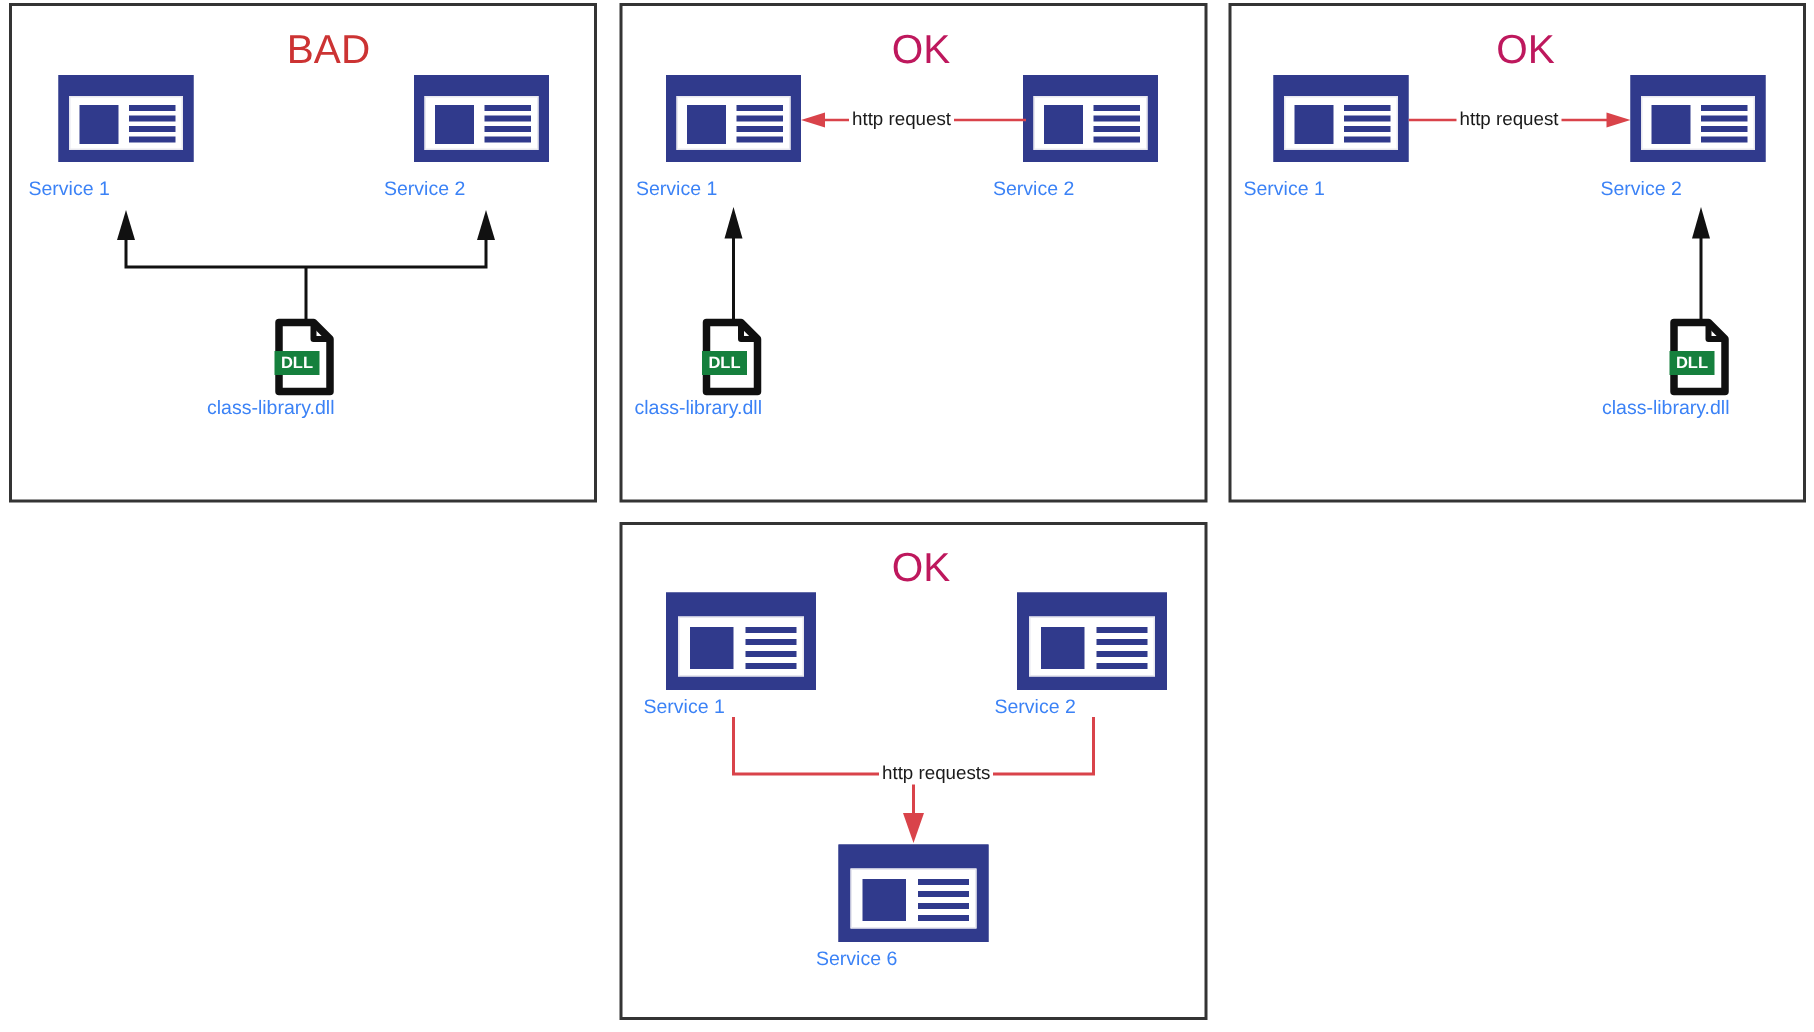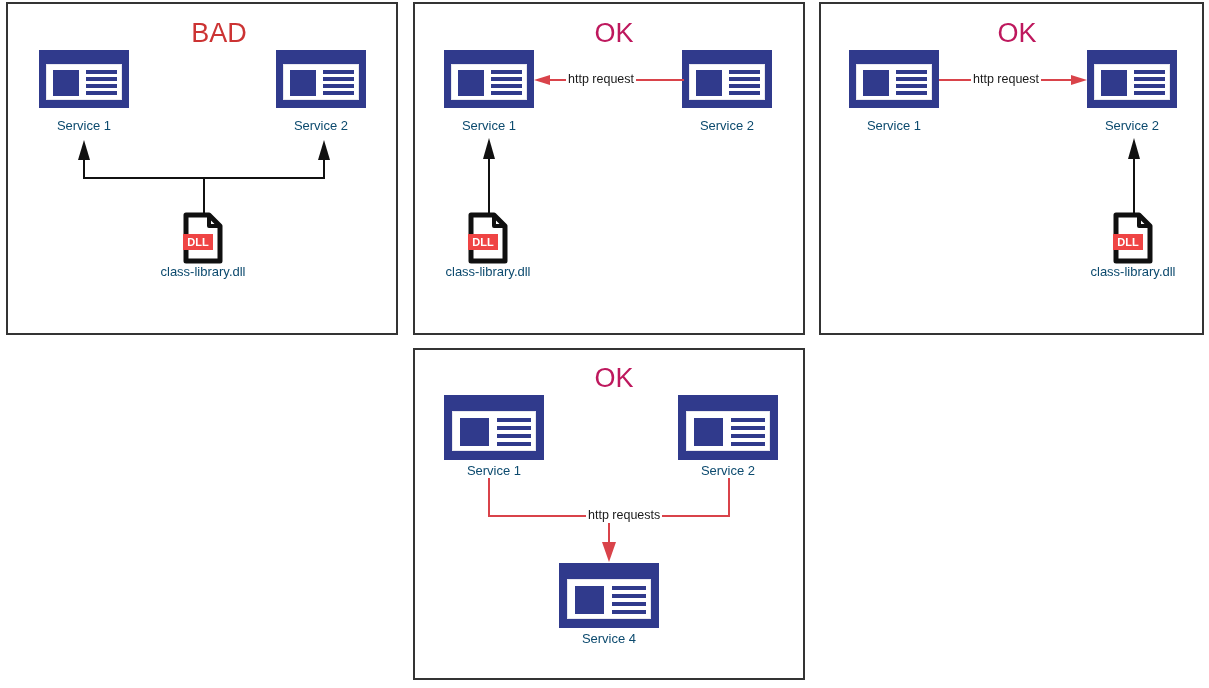--- a/index.html
+++ b/index.html
@@ -92,43 +92,42 @@
   .service.big .lines {
     left: 44px; top: 6px;
     width: 34px; height: 28px;
   }
   .service.big .lines i { height: 4px; margin-bottom: 4px; }
 
   .node-label {
     position: absolute;
     font-size: 13px;
     line-height: 15px;
-    color: #0c4a6e;
+    color: #3b82f6;
     white-space: nowrap;
-    text-align: center;
   }
 
   
   .dll {
     position: absolute;
     width: 42px;
     height: 52px;
   }
   .dll .page {
     position: absolute;
     left: 0; top: 0;
     width: 42px; height: 52px;
   }
   .dll-text {
     position: absolute;
     left: 1px;
     top: 22px;
     width: 30px;
     height: 16px;
-    background: #ef4444;
+    background: #15803d;
     color: #ffffff;
     font-size: 11px;
     font-weight: bold;
     letter-spacing: 0px;
     line-height: 16px;
     text-align: center;
     font-family: "Liberation Sans", sans-serif;
   }
 
   
@@ -336,15 +335,15 @@
     <div class="inner">
       <div class="sq"></div>
       <div class="lines">
         <i></i>
           <i></i>
           <i></i>
           <i></i>
       </div>
     </div>
   </div>
-  <div class="node-label" style="left:540px; top:631px; width:130px;">Service 4</div>
+  <div class="node-label" style="left:540px; top:631px; width:130px;">Service 6</div>
 
 </div>
 
 </body></html>

